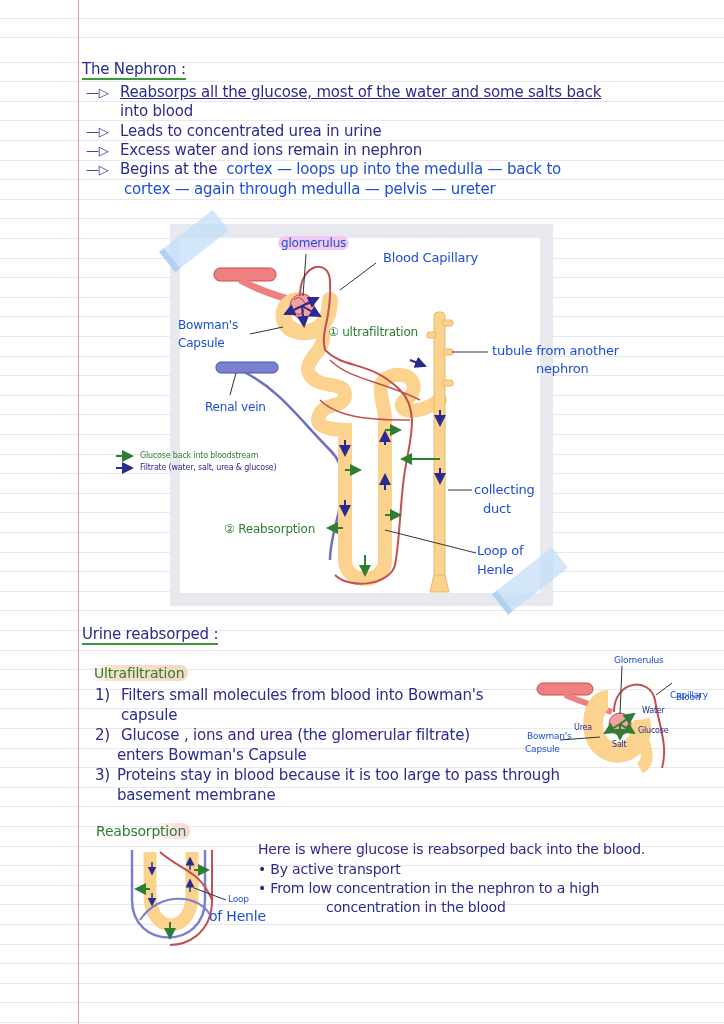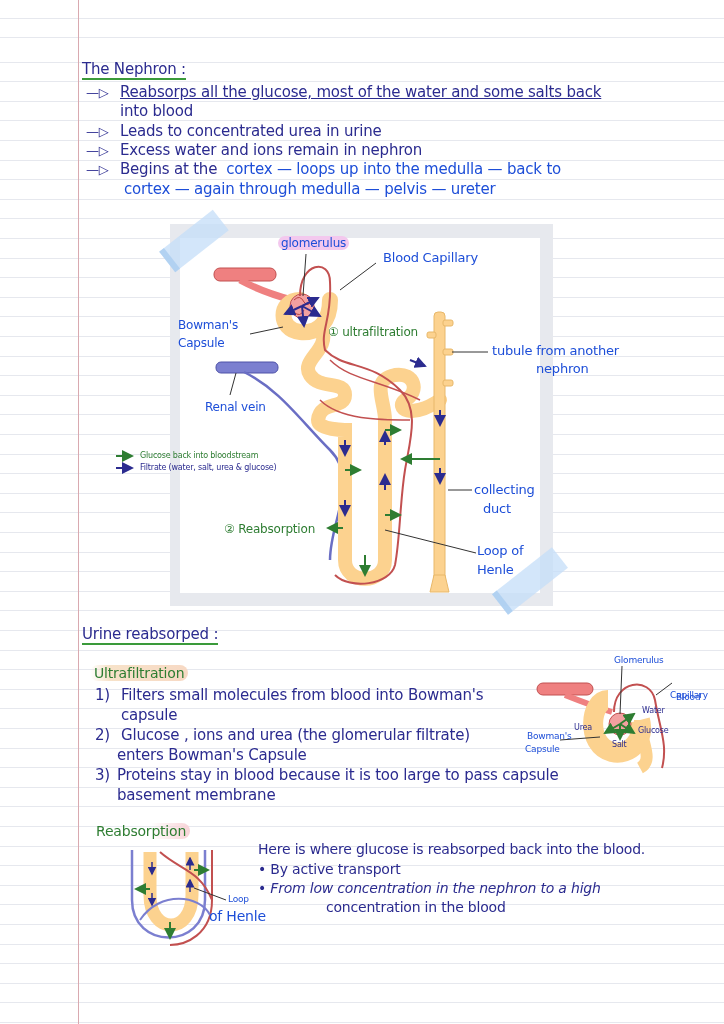--- a/index.html
+++ b/index.html
@@ -191,34 +191,34 @@
 
 <div class="txt ink" style="left:95px; top:686px;">
   <span style="display:inline-block;width:26px;">1)</span><span>Filters small molecules from blood into Bowman's</span>
 </div>
 <div class="txt ink" style="left:121px; top:706px;">capsule</div>
 <div class="txt ink" style="left:95px; top:726px;">
   <span style="display:inline-block;width:26px;">2)</span><span>Glucose , ions and urea (the glomerular filtrate)</span>
 </div>
 <div class="txt ink" style="left:117px; top:746px;">enters Bowman's Capsule</div>
 <div class="txt ink" style="left:95px; top:766px;">
-  <span style="display:inline-block;width:22px;">3)</span><span>Proteins stay in blood because it is too large to pass capsule</span>
+  <span style="display:inline-block;width:22px;">3)</span><span>Proteins stay in blood because it is too large to pass through</span>
 </div>
 <div class="txt ink" style="left:117px; top:786px;">basement membrane</div>
 
 <div class="txt pink" style="left:614px; top:655px; font-size:9px;">Glomerulus</div>
 <div class="txt pink" style="left:676px; top:692px; font-size:9px;">Blood</div>
 <div class="txt pink" style="left:670px; top:690px; font-size:9px;">Capillary</div>
 <div class="txt ink" style="left:642px; top:706px; font-size:8px;">Water</div>
 <div class="txt ink" style="left:638px; top:726px; font-size:8px;">Glucose</div>
 <div class="txt ink" style="left:574px; top:723px; font-size:8px;">Urea</div>
 <div class="txt ink" style="left:612px; top:740px; font-size:8px;text-align:right;">Salt</div>
 <div class="txt pink" style="left:527px; top:731px; font-size:9px;">Bowman's</div>
 <div class="txt pink" style="left:525px; top:744px; font-size:9px;">Capsule</div>
 
 <div class="txt green" style="left:92px; top:823px; font-size:14px;"><span class="hl-rose">Reabsorption</span></div>
 <div class="txt ink" style="left:258px; top:841px; font-size:14px;">Here is where glucose is reabsorped back into the blood.</div>
 <div class="txt ink" style="left:258px; top:861px; font-size:14px;">• By active transport</div>
-<div class="txt ink" style="left:258px; top:880px; font-size:14px;font-style:italic;">• From low concentration in the nephron to a high</div>
+<div class="txt ink" style="left:258px; top:880px; font-size:14px;">• From low concentration in the nephron to a high</div>
 <div class="txt ink" style="left:326px; top:899px; font-size:14px;">concentration in the blood</div>
 
 <div class="txt pink" style="left:228px; top:894px; font-size:9px;">Loop</div>
 <div class="txt pink" style="left:209px; top:908px; font-size:14px;">of Henle</div>
 
 </body></html>

